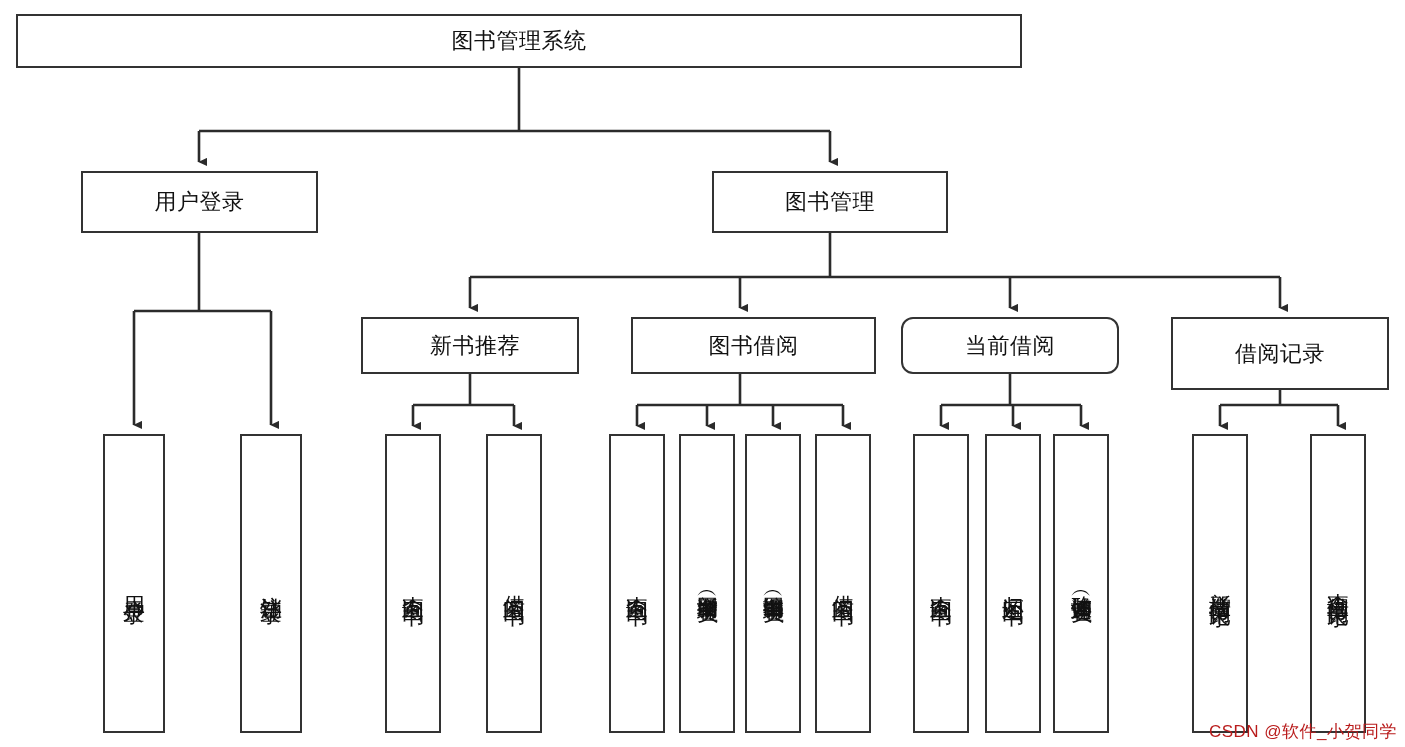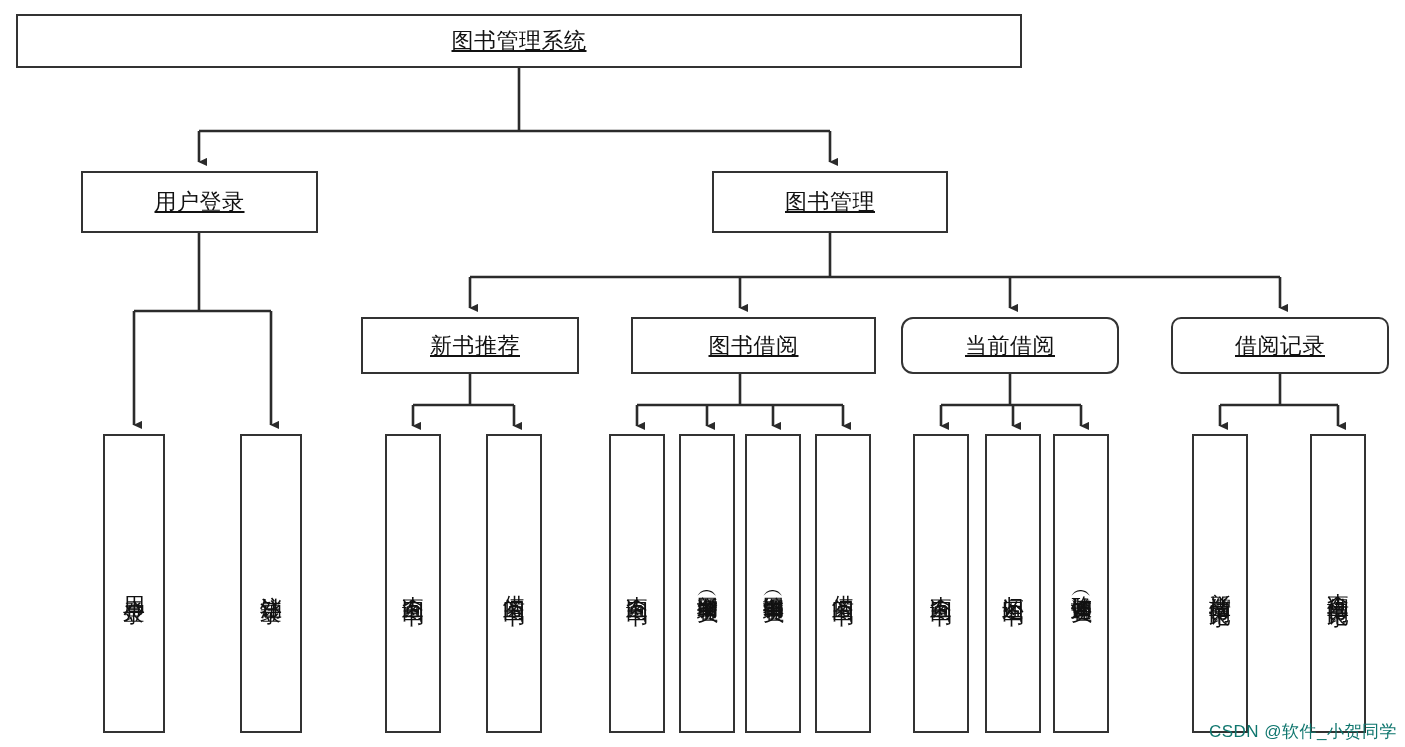--- a/index.html
+++ b/index.html
@@ -36,21 +36,20 @@
     align-items: center;
     justify-content: center;
     color: #111111;
     line-height: 1.18;
     text-align: center;
   }
   .node.horiz {
     font-size: 22px;
     letter-spacing: 0.5px;
     padding: 2px 6px;
-    text-decoration: underline;
   }
   .node.vert {
     writing-mode: vertical-rl;
     text-orientation: upright;
     font-size: 22px;
     letter-spacing: 3px;
     padding: 6px 2px;
     align-items: center;
     justify-content: center;
   }
@@ -66,21 +65,21 @@
   }
   .node-label {
     display: block;
     white-space: pre-wrap;
   }
   #watermark {
     position: absolute;
     right: 8px;
     bottom: 4px;
     font-size: 17px;
-    color: #0f766e;
+    color: #b91c1c;
     letter-spacing: 0.5px;
     white-space: nowrap;
     font-family: "Liberation Sans", "DejaVu Sans", sans-serif;
   }
 </style>
 </head>
 <body>
 
 <div id="diagram-root">
 
@@ -149,21 +148,21 @@
 
   <div class="node horiz" style="left:361px; top:317px; width:218px; height:57px;padding-left:16px;">
     <span class="node-label">新书推荐</span>
   </div>
   <div class="node horiz" style="left:631px; top:317px; width:245px; height:57px;">
     <span class="node-label">图书借阅</span>
   </div>
   <div class="node horiz" style="left:901px; top:317px; width:218px; height:57px;border-radius:12px;">
     <span class="node-label">当前借阅</span>
   </div>
-  <div class="node horiz" style="left:1171px; top:317px; width:218px; height:57px;border-radius:10px;">
+  <div class="node horiz" style="left:1171px; top:317px; width:218px; height:73px;">
     <span class="node-label">借阅记录</span>
   </div>
 
   <div class="node vert" style="left:103px; top:434px; width:62px; height:299px;">
     <span class="node-label">用户登录</span>
   </div>
   <div class="node vert" style="left:240px; top:434px; width:62px; height:299px;">
     <span class="node-label">注销登录</span>
   </div>
 

